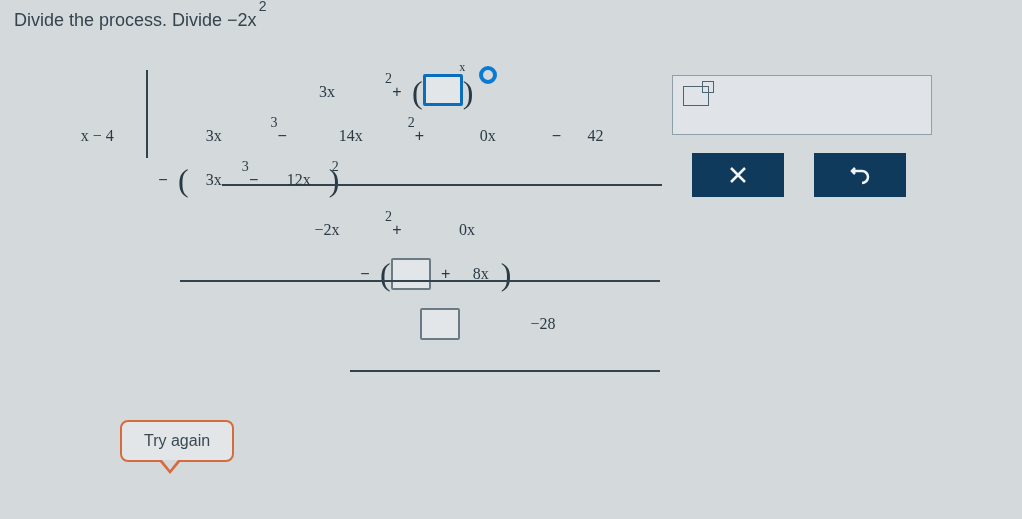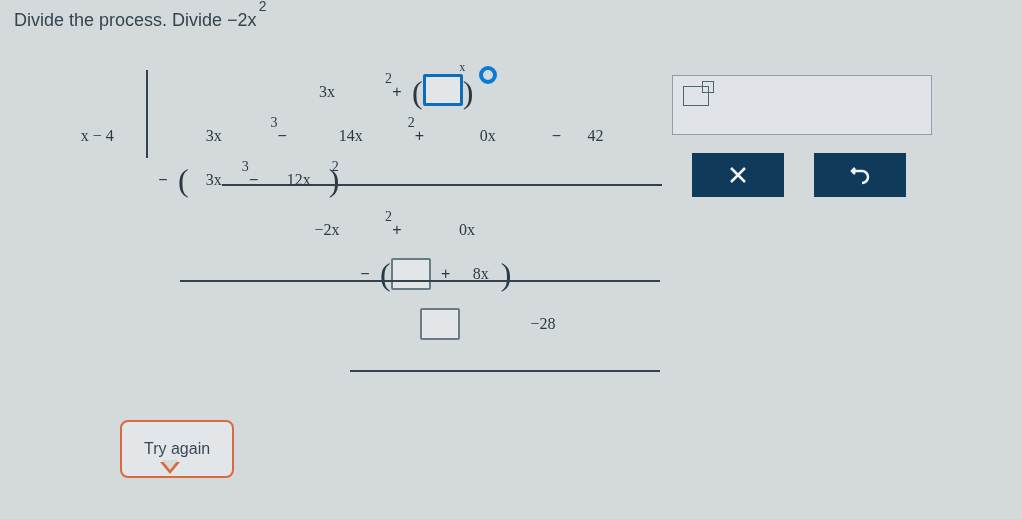--- a/index.html
+++ b/index.html
@@ -23,21 +23,21 @@
 .input-box.focused { border:3px solid #0a6ebd; }
 .cursor-ring { position:absolute; top:-8px; right:-18px; width:18px; height:18px; border:4px solid #0a7bd4; border-radius:50%; }
 .op { width:30px; text-align:center; font-family: Arial, sans-serif; }
 .side-panel { position:absolute; right:70px; top:75px; width:280px; }
 .tool-frame { border:1px solid #8fa0aa; background:rgba(235,240,243,0.5); width:260px; height:60px; padding:10px; }
 .mini-ico { display:inline-block; width:26px; height:20px; border:1.5px solid #4d6572; position:relative; }
 .mini-ico::after { content:""; position:absolute; top:-6px; right:-6px; width:10px; height:10px; border:1.5px solid #4d6572; }
 .btn-row { display:flex; gap:30px; margin-top:18px; padding-left:20px; }
 .btn { width:92px; height:44px; background:#0f3a5c; color:#f0f4f7; display:flex; align-items:center; justify-content:center; border:none; font-size:22px; cursor:pointer; }
 .btn svg { stroke:#f0f4f7; stroke-width:2.5; fill:none; }
-.try-again { position:absolute; left:120px; top:420px; border:2px solid #d86b3d; background:rgba(255,255,255,0.35); color:#3a4953; padding:18px 22px; border-radius:8px; font-family: Arial, sans-serif; font-size:16px; }
+.try-again { position:absolute; left:120px; top:420px; border:2px solid #d86b3d; background:rgba(255,255,255,0.35); color:#3a4953; padding:10px 22px; border-radius:8px; font-family: Arial, sans-serif; font-size:16px; }
 .callout-tail { position:absolute; left:160px; top:462px; width:0; height:0; border-left:10px solid transparent; border-right:10px solid transparent; border-top:12px solid #d86b3d; }
 .callout-tail::after { content:""; position:absolute; top:-14px; left:-8px; width:0; height:0; border-left:8px solid transparent; border-right:8px solid transparent; border-top:10px solid #d4d9dc; }
 .h-rule-1 { position:absolute; left:120px; top:210px; width:480px; }
 .h-rule-2 { position:absolute; left:290px; top:300px; width:310px; }
 </style>
 </head>
 <body>
 
 <div class="instr">
   <span>Divide the process. Divide </span><span class="poly sup"><span>−2x</span><span class="exp">2</span></span>&nbsp;&nbsp;

